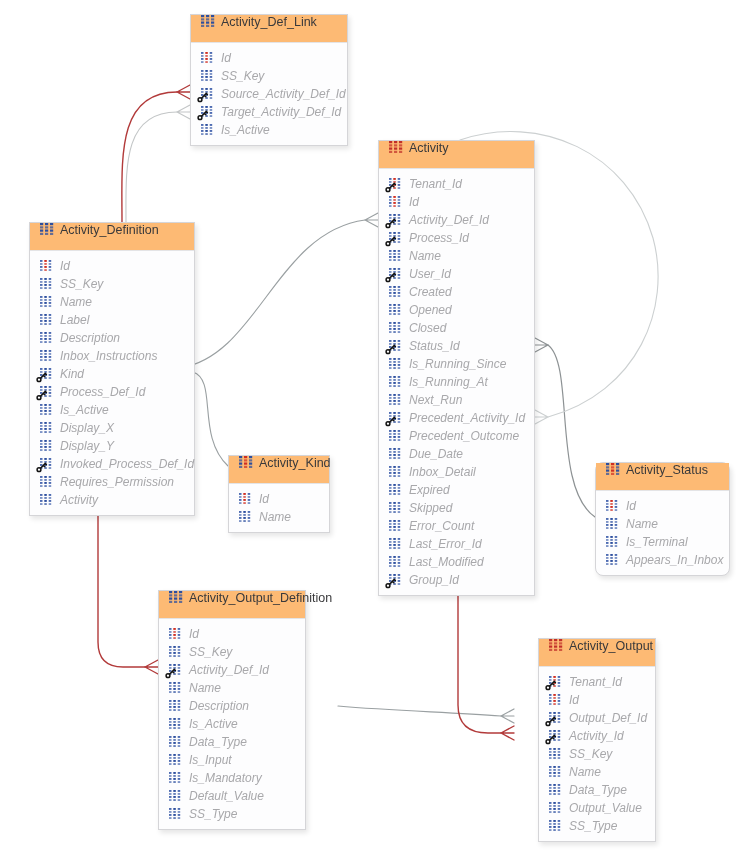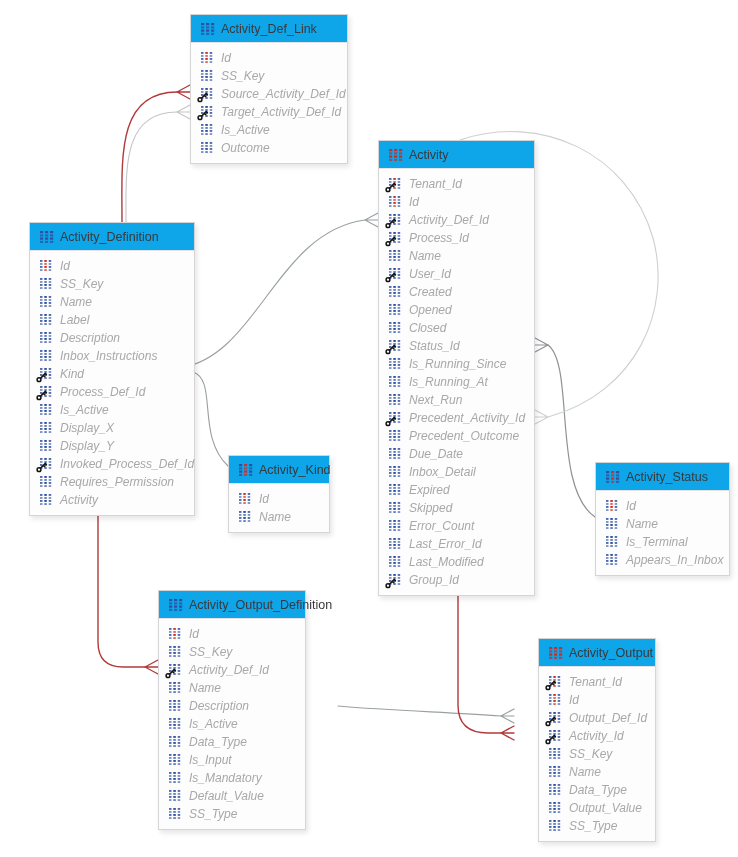--- a/index.html
+++ b/index.html
@@ -6,21 +6,21 @@
   #canvas{
     position:relative;width:738px;height:857px;background:#ffffff;overflow:hidden;
     font-family:"Liberation Sans", sans-serif;
   }
   #edges{position:absolute;left:0;top:0;z-index:0;}
   .db-table{
     position:absolute;z-index:1;background:#fdfdfe;border:1px solid #d5d5d8;
     box-shadow:2px 3px 5px rgba(0,0,0,.10);box-sizing:border-box;
   }
   .thead{
-    height:27px;background:#0ea5e9;display:flex;align-items:center;gap:7px;
+    height:27px;background:#fdba74;display:flex;gap:7px;
     padding:0 10px;border-bottom:1px solid #e4e4e6;
   }
   .tname{font-size:12.5px;color:#39393b;white-space:nowrap;}
   .tbody{padding:6px 0;font-style:italic;}
   .frow{height:18px;display:flex;align-items:center;gap:7px;padding:0 10px;}
   .fname{font-size:12px;color:#a8a8ab;white-space:nowrap;}
   .icon-wrap{position:relative;width:13px;height:12px;flex:0 0 13px;}
   .icon-wrap svg.grid{display:block;}
   .key-ov{position:absolute;left:-4px;bottom:-3px;}
 </style>
@@ -187,39 +187,20 @@
               <rect x="4.3" y="6.0" width="2.5" height="1.9" fill="#2d4f9e" opacity="1"></rect>
               <rect x="4.3" y="9.1" width="2.5" height="1.9" fill="#2d4f9e" opacity="0.72"></rect>
               <rect x="8.7" y="0.0" width="2.5" height="1.9" fill="#4e6cb2" opacity="1"></rect>
               <rect x="8.7" y="3.0" width="2.5" height="1.9" fill="#4e6cb2" opacity="0.72"></rect>
               <rect x="8.7" y="6.0" width="2.5" height="1.9" fill="#4e6cb2" opacity="1"></rect>
               <rect x="8.7" y="9.1" width="2.5" height="1.9" fill="#4e6cb2" opacity="0.72"></rect>
             </svg>
           </span>
           <span class="fname">Is_Active</span>
         </div>
-        <div class="frow">
-          <span class="icon-wrap">
-            <svg class="grid" width="12" height="11" viewBox="0 0 12 11">
-              <rect x="0.0" y="0.0" width="2.5" height="1.9" fill="#4e6cb2" opacity="1"></rect>
-              <rect x="0.0" y="3.0" width="2.5" height="1.9" fill="#4e6cb2" opacity="0.72"></rect>
-              <rect x="0.0" y="6.0" width="2.5" height="1.9" fill="#4e6cb2" opacity="1"></rect>
-              <rect x="0.0" y="9.1" width="2.5" height="1.9" fill="#4e6cb2" opacity="0.72"></rect>
-              <rect x="4.3" y="0.0" width="2.5" height="1.9" fill="#2d4f9e" opacity="1"></rect>
-              <rect x="4.3" y="3.0" width="2.5" height="1.9" fill="#2d4f9e" opacity="0.72"></rect>
-              <rect x="4.3" y="6.0" width="2.5" height="1.9" fill="#2d4f9e" opacity="1"></rect>
-              <rect x="4.3" y="9.1" width="2.5" height="1.9" fill="#2d4f9e" opacity="0.72"></rect>
-              <rect x="8.7" y="0.0" width="2.5" height="1.9" fill="#4e6cb2" opacity="1"></rect>
-              <rect x="8.7" y="3.0" width="2.5" height="1.9" fill="#4e6cb2" opacity="0.72"></rect>
-              <rect x="8.7" y="6.0" width="2.5" height="1.9" fill="#4e6cb2" opacity="1"></rect>
-              <rect x="8.7" y="9.1" width="2.5" height="1.9" fill="#4e6cb2" opacity="0.72"></rect>
-            </svg>
-          </span>
-          <span class="fname">Outcome</span>
-        </div>
       </div>
     </div>
     <div class="db-table" style="left: 14px; top: 222px; width: 166px; margin-left: 15px;">
       <div class="thead">
         <span class="icon-wrap">
           <svg class="grid" width="14" height="12" viewBox="0 0 14 12">
             <rect x="0.0" y="0.0" width="3.2" height="2.2" fill="#2d4f9e" opacity="1"></rect>
             <rect x="0.0" y="3.3" width="3.2" height="2.2" fill="#2d4f9e" opacity="0.72"></rect>
             <rect x="0.0" y="6.5" width="3.2" height="2.2" fill="#2d4f9e" opacity="1"></rect>
             <rect x="0.0" y="9.8" width="3.2" height="2.2" fill="#2d4f9e" opacity="0.72"></rect>
@@ -1078,21 +1059,21 @@
               <rect x="8.7" y="0.0" width="2.5" height="1.9" fill="#4e6cb2" opacity="1"></rect>
               <rect x="8.7" y="3.0" width="2.5" height="1.9" fill="#4e6cb2" opacity="0.72"></rect>
               <rect x="8.7" y="6.0" width="2.5" height="1.9" fill="#4e6cb2" opacity="1"></rect>
               <rect x="8.7" y="9.1" width="2.5" height="1.9" fill="#4e6cb2" opacity="0.72"></rect>
             </svg>
           </span>
           <span class="fname">Name</span>
         </div>
       </div>
     </div>
-    <div class="db-table" style="left: 595px; top: 462px; width: 135px;">
+    <div class="db-table" style="left: 595px; top: 462px; width: 135px; border-radius: 8px;">
       <div class="thead">
         <span class="icon-wrap">
           <svg class="grid" width="14" height="12" viewBox="0 0 14 12">
             <rect x="0.0" y="0.0" width="3.2" height="2.2" fill="#2d4f9e" opacity="1"></rect>
             <rect x="0.0" y="3.3" width="3.2" height="2.2" fill="#2d4f9e" opacity="0.72"></rect>
             <rect x="0.0" y="6.5" width="3.2" height="2.2" fill="#2d4f9e" opacity="1"></rect>
             <rect x="0.0" y="9.8" width="3.2" height="2.2" fill="#2d4f9e" opacity="0.72"></rect>
             <rect x="5.0" y="0.0" width="3.2" height="2.2" fill="#d02f23" opacity="1"></rect>
             <rect x="5.0" y="3.3" width="3.2" height="2.2" fill="#d02f23" opacity="0.72"></rect>
             <rect x="5.0" y="6.5" width="3.2" height="2.2" fill="#d02f23" opacity="1"></rect>

